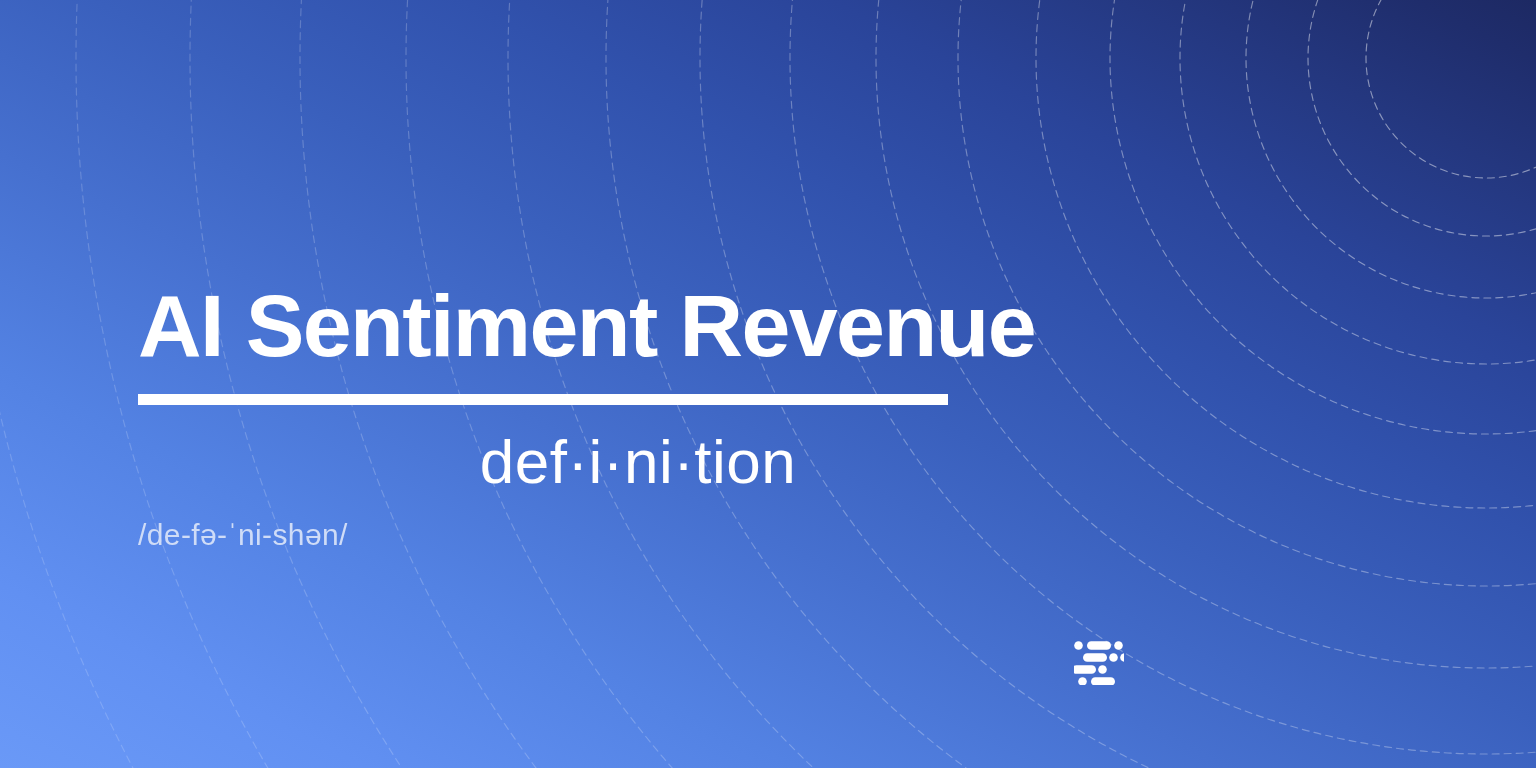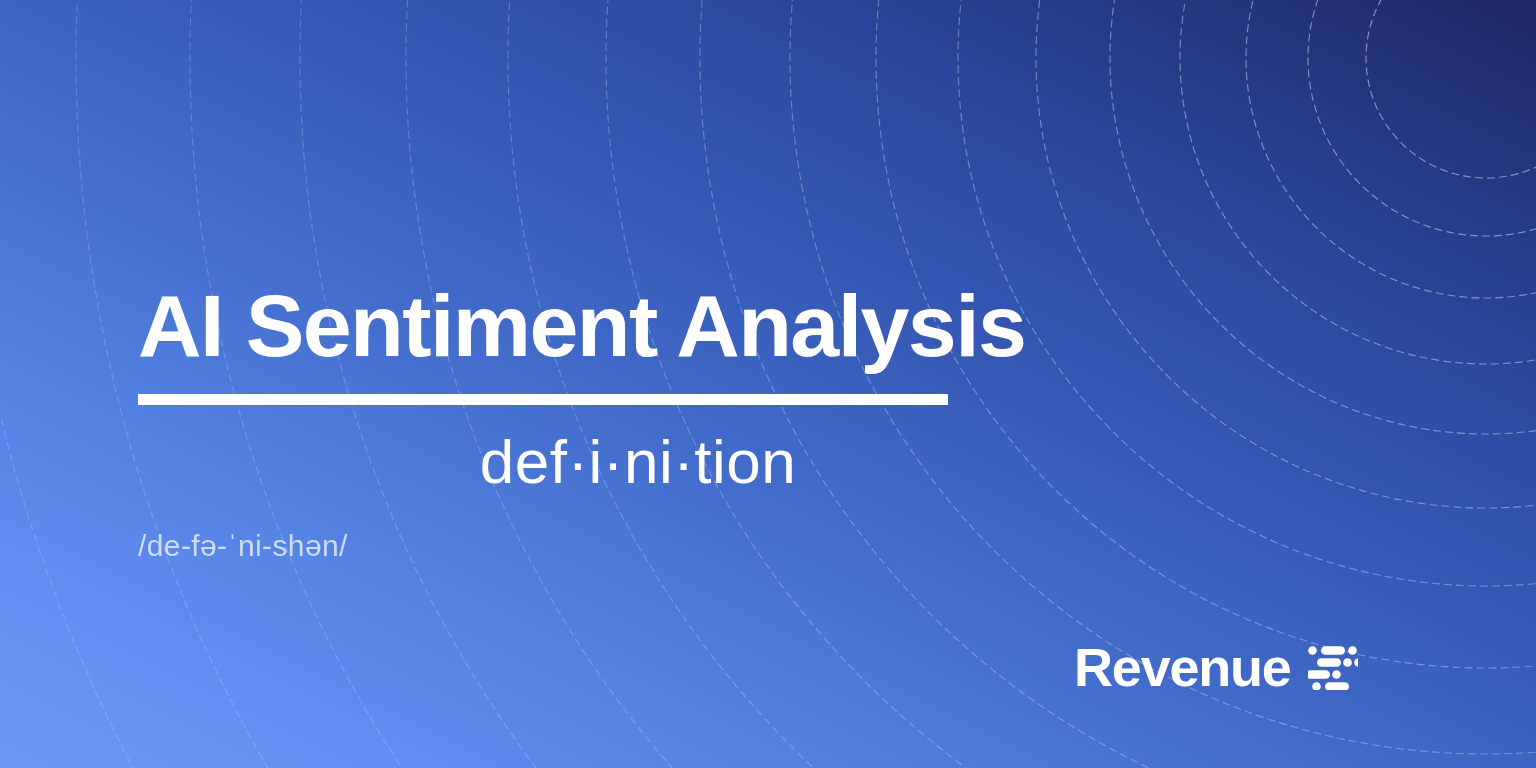--- a/index.html
+++ b/index.html
@@ -69,21 +69,21 @@
     font-size:62px;
     font-weight:400;
     line-height:1.0;
     color:#ffffff;
     letter-spacing:0.5px;
     white-space:nowrap;
     text-align:center;
   }
 
   #phonetic {
-    margin-top:38px;
+    margin-top:27px;
     font-size:30px;
     font-weight:400;
     line-height:1.0;
     color:#cfdcf7;
     letter-spacing:0.4px;
     white-space:nowrap;
   }
 
   
   #logo {
@@ -140,31 +140,30 @@
       <circle cx="1486" cy="58" r="1186"></circle>
       <circle cx="1486" cy="58" r="1296"></circle>
       <circle cx="1486" cy="58" r="1410"></circle>
       <circle cx="1486" cy="58" r="1528"></circle>
       <circle cx="1486" cy="58" r="1650"></circle>
     </g>
   </svg>
 
   <div id="content">
 
-    <h1 id="title">AI Sentiment Analysis</h1>
+    <h1 id="title">AI Sentiment Revenue</h1>
 
     <div id="rule"></div>
 
     <div id="defword">def·i·ni·tion</div>
 
     <div id="phonetic">/de-fə-ˈni-shən/</div>
   </div>
 
   <div id="logo">
-    <div id="logo-word">Revenue</div>
 
     <svg id="logo-mark" width="50" height="45" viewBox="0 0 50 45" aria-hidden="true">
       <g fill="#ffffff">
 
         <circle cx="4.5" cy="5.5" r="4.3"></circle>
         <rect x="13" y="1.2" width="24" height="8.6" rx="4.3"></rect>
         <circle cx="44.5" cy="5.5" r="4.3"></circle>
 
         <rect x="9" y="13.2" width="24" height="8.6" rx="4.3"></rect>
         <circle cx="39.5" cy="17.5" r="4.3"></circle>

